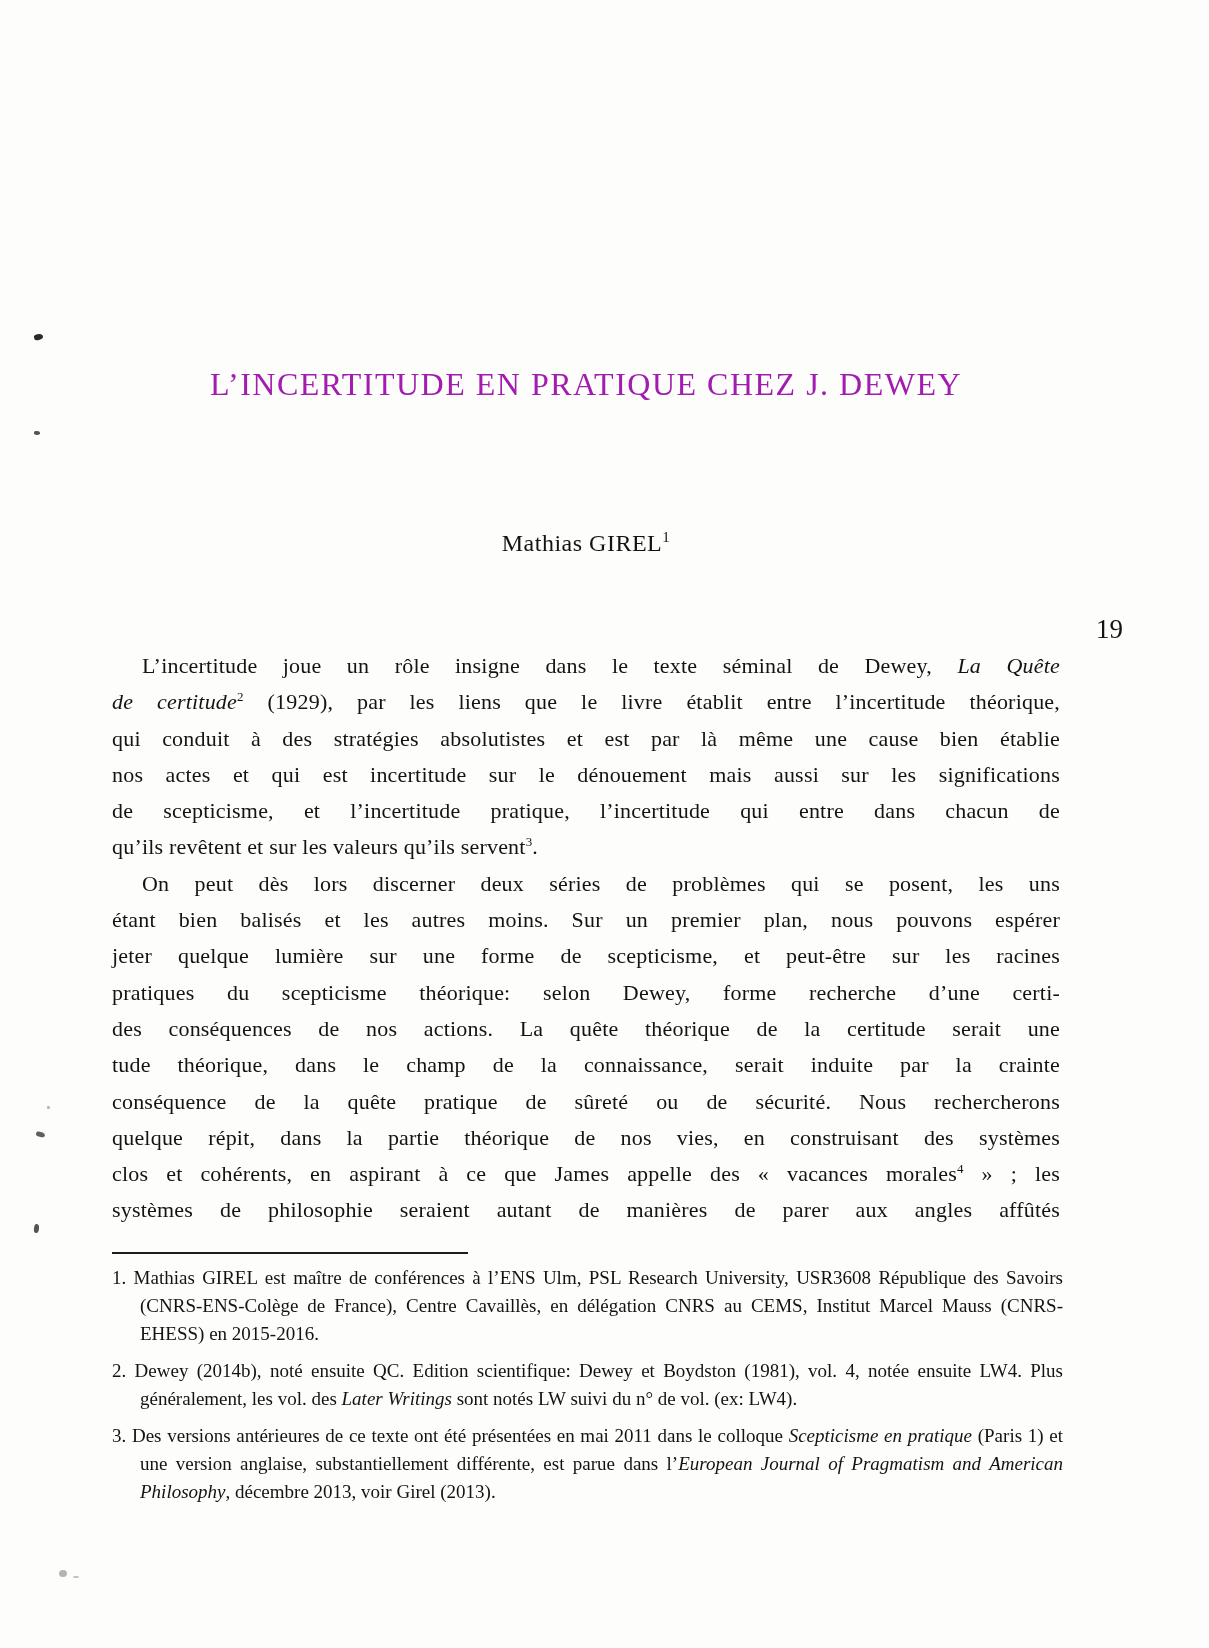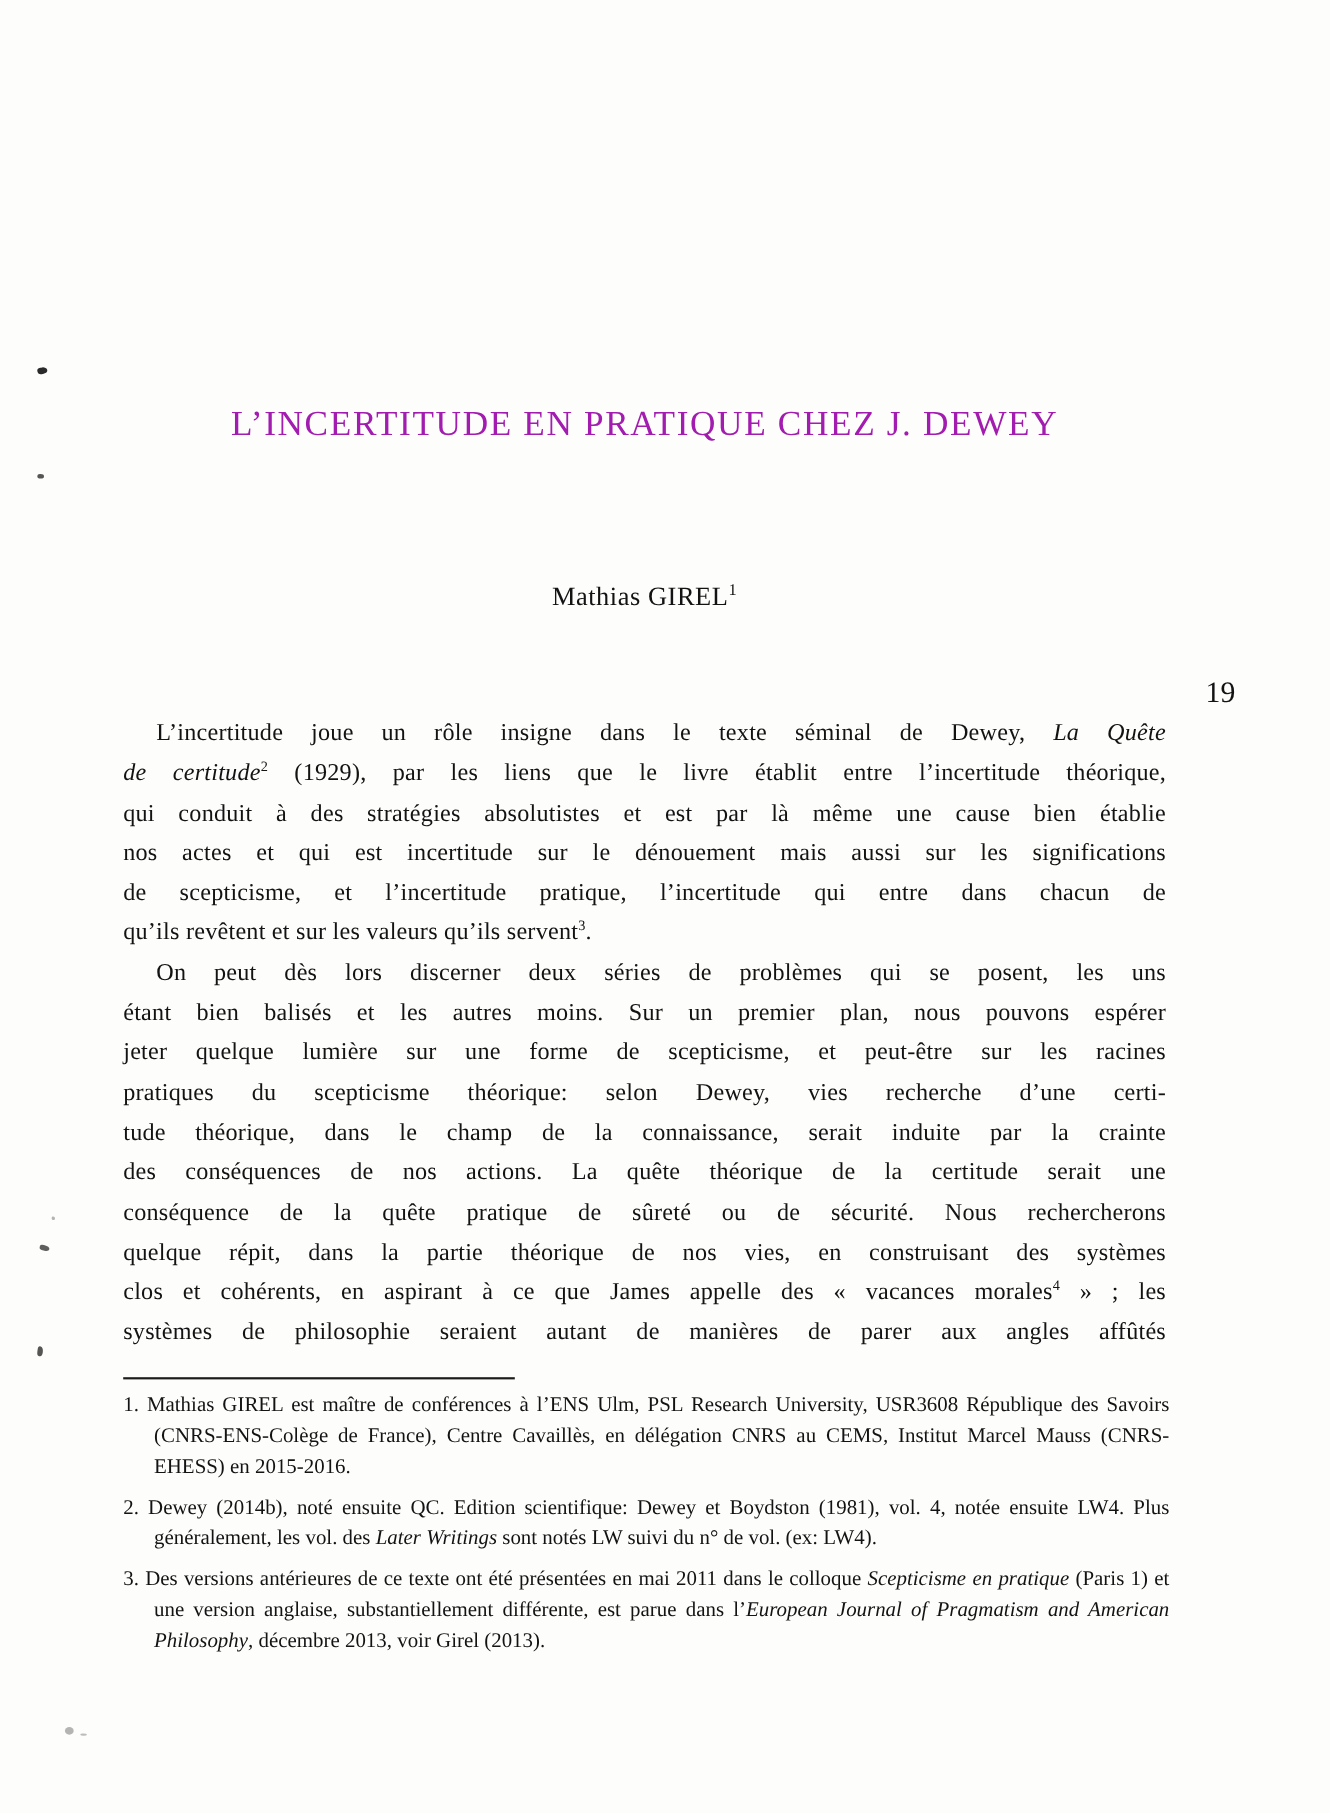--- a/index.html
+++ b/index.html
@@ -103,23 +103,23 @@
   <div class="body-text">
       <div class="line indent"><span>L’incertitude joue un rôle insigne dans le texte séminal de Dewey, </span><span style="font-style: italic;">La Quête</span></div>
       <div class="line"><span style="font-style: italic;">de certitude</span><sup>2</sup><span> (1929), par les liens que le livre établit entre l’incertitude théorique,</span></div>
       <div class="line"><span>qui conduit à des stratégies absolutistes et est par là même une cause bien établie</span></div>
       <div class="line"><span>nos actes et qui est incertitude sur le dénouement mais aussi sur les significations</span></div>
       <div class="line"><span>de scepticisme, et l’incertitude pratique, l’incertitude qui entre dans chacun de</span></div>
       <div class="line para-end"><span>qu’ils revêtent et sur les valeurs qu’ils servent</span><sup>3</sup><span>.</span></div>
       <div class="line indent"><span>On peut dès lors discerner deux séries de problèmes qui se posent, les uns</span></div>
       <div class="line"><span>étant bien balisés et les autres moins. Sur un premier plan, nous pouvons espérer</span></div>
       <div class="line"><span>jeter quelque lumière sur une forme de scepticisme, et peut-être sur les racines</span></div>
-      <div class="line"><span>pratiques du scepticisme théorique: selon Dewey, vies recherche d’une certi-</span></div>
+      <div class="line"><span>pratiques du scepticisme théorique: selon Dewey, forme recherche d’une certi-</span></div>
+      <div class="line"><span>des conséquences de nos actions. La quête théorique de la certitude serait une</span></div>
       <div class="line"><span>tude théorique, dans le champ de la connaissance, serait induite par la crainte</span></div>
-      <div class="line"><span>des conséquences de nos actions. La quête théorique de la certitude serait une</span></div>
       <div class="line"><span>conséquence de la quête pratique de sûreté ou de sécurité. Nous rechercherons</span></div>
       <div class="line"><span>quelque répit, dans la partie théorique de nos vies, en construisant des systèmes</span></div>
       <div class="line"><span>clos et cohérents, en aspirant à ce que James appelle des « vacances morales</span><sup>4</sup><span> » ; les</span></div>
       <div class="line"><span>systèmes de philosophie seraient autant de manières de parer aux angles affûtés</span></div>
     </div>
 
   <div class="fn-rule"></div>
 
   <div class="footnotes">
       <div class="footnote"><span>1. </span><span>Mathias GIREL est maître de conférences à l’ENS Ulm, PSL Research University, USR3608 République des Savoirs (CNRS-ENS-Colège de France), Centre Cavaillès, en délégation CNRS au CEMS, Institut Marcel Mauss (CNRS-EHESS) en 2015-2016.</span></div>

